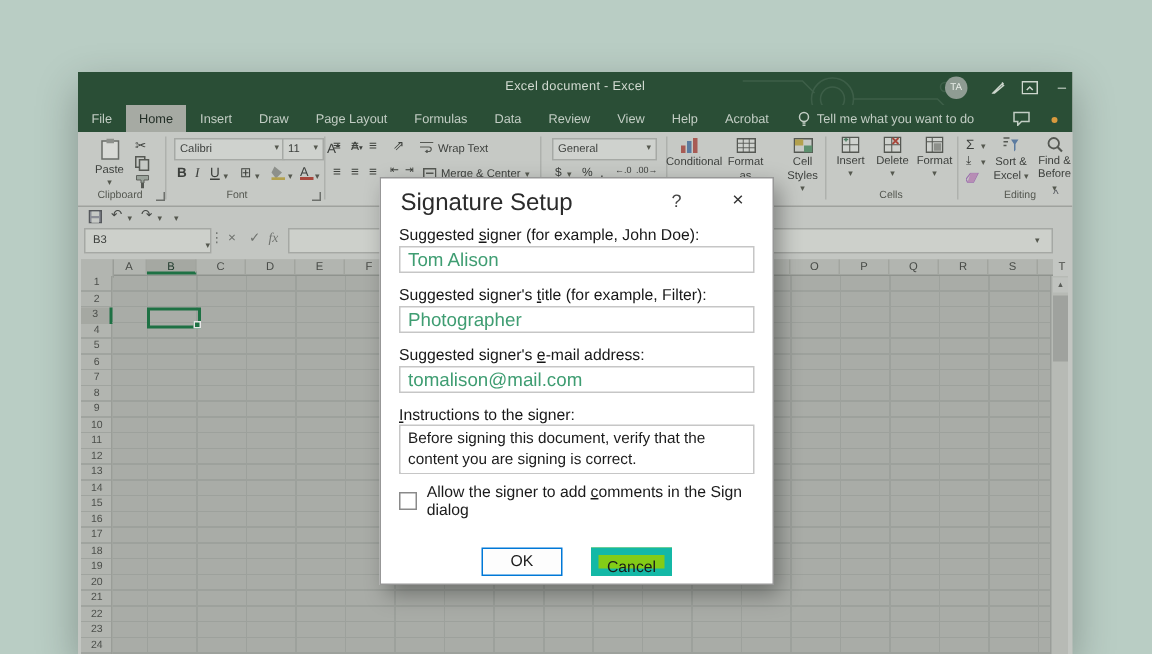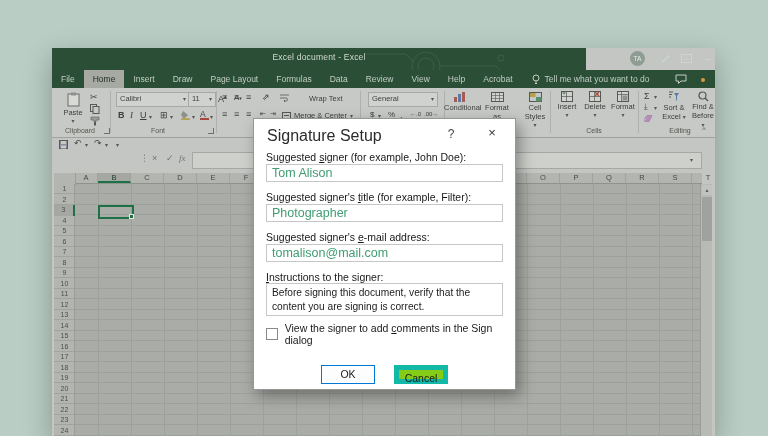--- a/index.html
+++ b/index.html
@@ -3,21 +3,21 @@
 <meta charset="utf-8">
 <style>
   html,body{margin:0;padding:0}
   body{width:768px;height:436px;overflow:hidden;position:relative;
        background:#b9cdc4;font-family:"Liberation Sans",sans-serif;
        -webkit-font-smoothing:antialiased}
   .abs{position:absolute}
   
   #window{position:absolute;left:52px;top:48px;width:663px;height:388px;
           background:#c3c6c2;box-shadow:0 10px 26px rgba(0,0,0,.28);overflow:hidden}
-  .titlebar{position:absolute;left:0;top:0;width:534px;height:22px;background:#2a4e36}
+  .titlebar{position:absolute;left:0;top:0;width:663px;height:22px;background:#2a4e36}
   .titlebar .title{position:absolute;left:0;right:0;top:4px;text-align:center;
        font-size:8.5px;color:#d3dbd2;letter-spacing:.2px}
   .winbtn{position:absolute;top:3px;width:16px;height:16px;line-height:16px;
        text-align:center;color:#cdd6cd;font-size:10px}
   .avatar{position:absolute;left:578px;top:3px;width:15px;height:15px;border-radius:50%;
        background:#8f9c93;color:#e9eee9;font-size:6.5px;line-height:15px;text-align:center}
   .deco{position:absolute;right:0;top:0;opacity:.10;pointer-events:none}
   
   .tabrow{position:absolute;left:0;top:22px;width:663px;height:18px;background:#2a4e36;
        display:flex;align-items:stretch}
@@ -205,21 +205,21 @@
     <div class="abs" style="left:148px;top:21px;font-size:8.5px;color:#3c3f3c">A<div style="width:9px;height:2px;background:#a8473c;margin-top:-1px"></div></div>
     <span class="abs dda" style="left:158px;top:25px">▾</span>
     <div class="glabel" style="left:80px;top:39px;width:52px">Font</div>
     <div class="launch" style="left:156px;top:40px"></div>
     <div class="gsep" style="left:164px"></div>
 
     <div class="ric" style="left:170px;top:4px">≡</div>
     <div class="ric" style="left:182px;top:4px">≡</div>
     <div class="ric" style="left:194px;top:4px">≡</div>
     <div class="ric" style="left:210px;top:4px">⇗</div>
-    <div class="abs" style="left:228px;top:6px;display:flex;gap:20px;align-items:flex-start">
+    <div class="abs" style="left:228px;top:6px;display:flex;gap:3px;align-items:flex-start">
       <svg width="9" height="8" viewBox="0 0 9 8">
           <path d="M0 1 h9 M0 4 h6 a1.5 1.5 0 0 1 0 3 h-2 l1 -1 m-1 1 l1 1" stroke="#555853" fill="none" stroke-width=".8"></path>
         </svg>
       <span style="font-size:7.5px">Wrap Text</span>
       </div>
     <div class="ric" style="left:170px;top:21px">≡</div>
     <div class="ric" style="left:182px;top:21px">≡</div>
     <div class="ric" style="left:194px;top:21px">≡</div>
     <div class="ric" style="left:208px;top:21px;font-size:7px">⇤</div>
     <div class="ric" style="left:218px;top:21px;font-size:7px">⇥</div>
@@ -339,20 +339,23 @@
         <rect x="2" y="5.5" width="5" height="3" fill="#c6c9c5"></rect>
       </svg>
     <span class="abs" style="left:22px;top:0">↶</span>
     <span class="abs dda" style="left:33px;top:3px">▾</span>
     <span class="abs" style="left:42px;top:0">↷</span>
     <span class="abs dda" style="left:53px;top:3px">▾</span>
     <span class="abs dda" style="left:64px;top:3px">▾</span>
   </div>
 
   <div id="fbar">
+    <div class="namebox">
+      <span>B3</span>
+      <span class="dd dda" style="float:right;margin-top:4px">▾</span></div>
     <span class="fbic" style="left:88px">⋮</span>
     <span class="fbic" style="left:100px">×</span>
     <span class="fbic" style="left:114px">✓</span>
     <span class="fbic" style="left:127px;font-style:italic;font-family:'Liberation Serif',serif">fx</span>
     <div class="fxfield"></div>
     <span class="abs dda" style="left:638px;top:6px">▾</span>
   </div>
 
   <div id="sheet">
     <div id="colheads">
@@ -428,18 +431,18 @@
   <input class="dinput" style="top: 85px;" value="Photographer">
 
   <div class="dlabel" style="top:112px"><span>Suggested signer's </span><span class="key">e</span><span>-mail address:</span></div>
   <input class="dinput" style="top: 125px;" value="tomalison@mail.com">
 
   <div class="dlabel" style="top:152px"><span></span><span class="key">I</span><span>nstructions to the signer:</span></div>
   <textarea class="dtext" style="top: 164px;">Before signing this document, verify that the content you are signing is correct.</textarea>
 
   <div class="cbrow" style="top:203px">
     <span class="cb" data-checked="false"></span>
-    <span><span>View the signer to add </span><span class="key">c</span><span>omments in the Sign dialog</span></span>
+    <span><span>Allow the signer to add </span><span class="key">c</span><span>omments in the Sign dialog</span></span>
   </div>
 
   <div class="dbtn ok">OK</div>
   <div class="dbtn cancel">Cancel</div>
 </div>
 
 </body></html>

